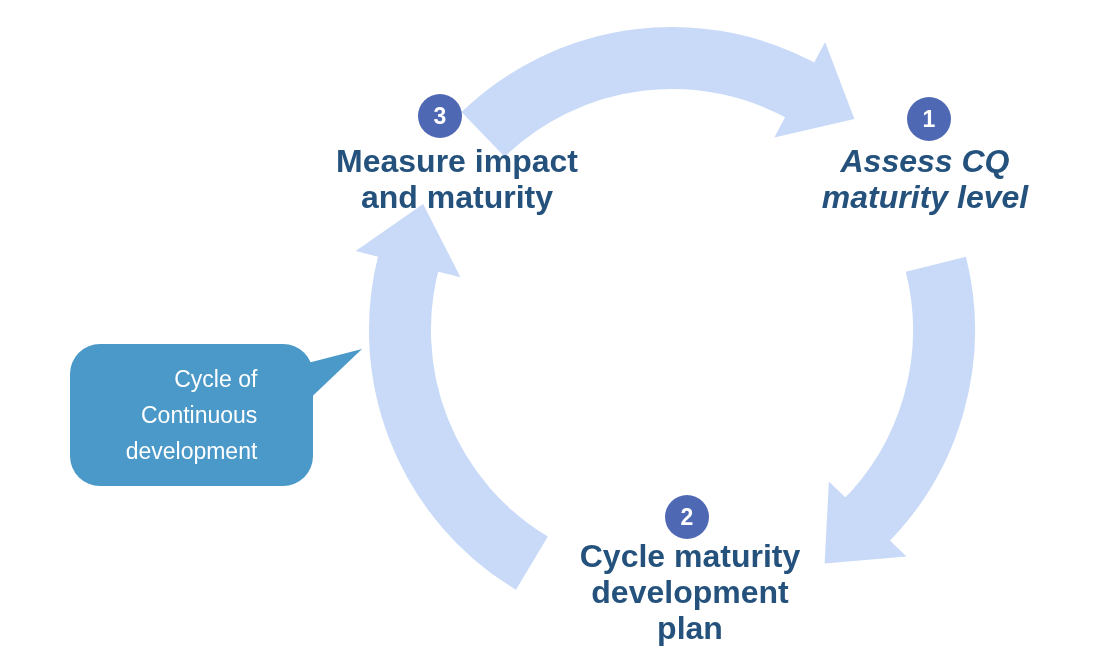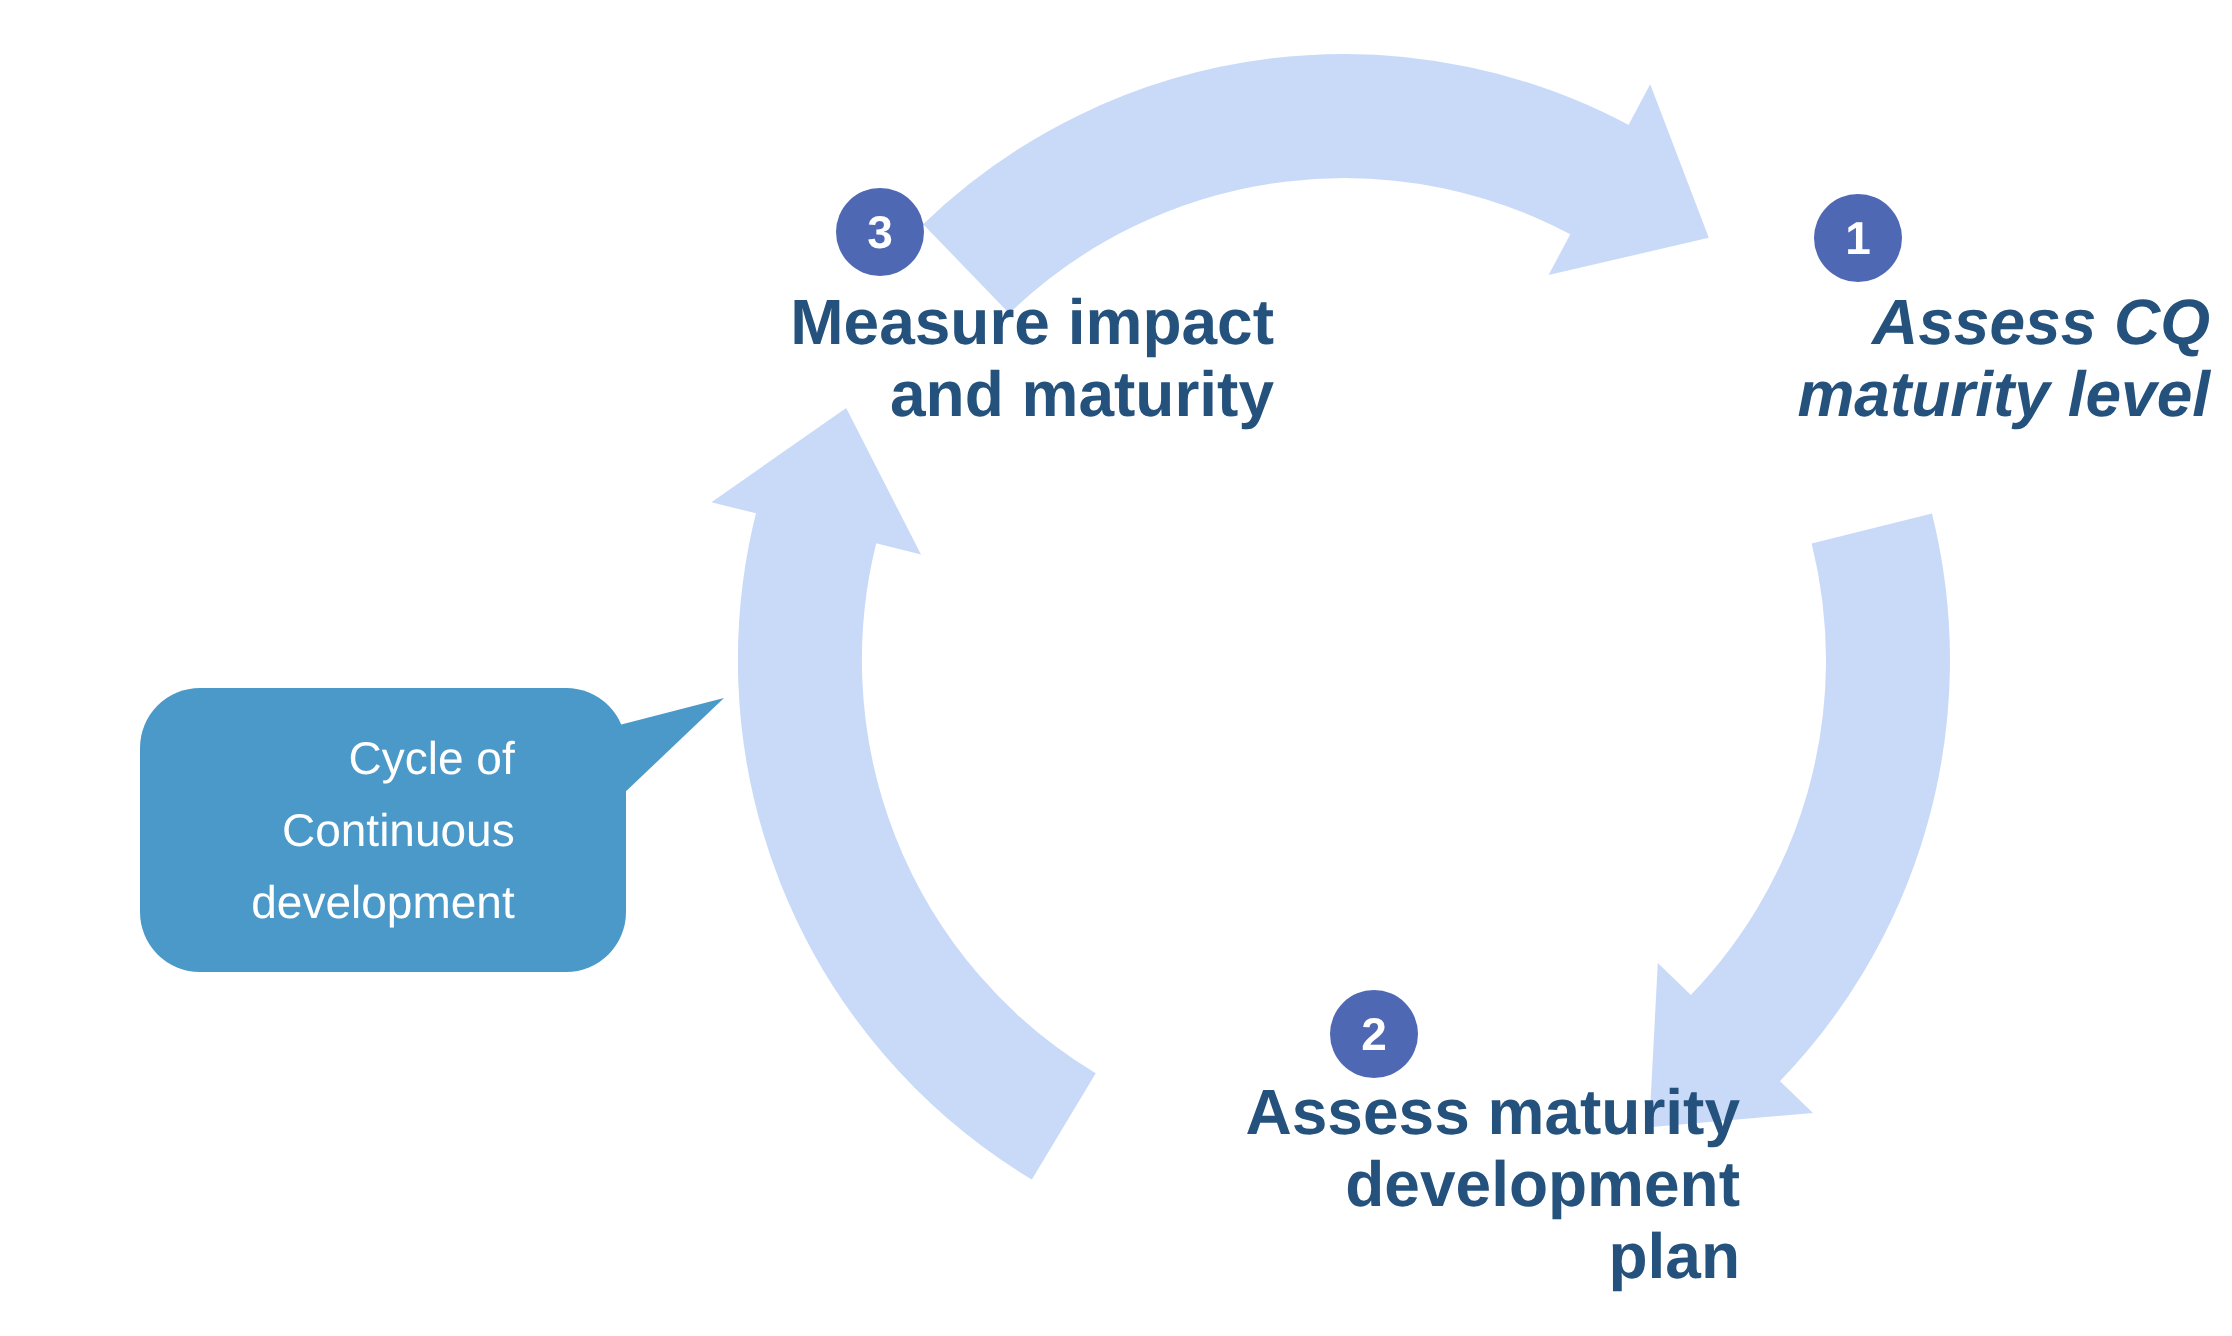--- a/index.html
+++ b/index.html
@@ -33,21 +33,21 @@
     align-items: center;
     justify-content: center;
     z-index: 3;
   }
   .badge-1 { left: 907px; top: 97px; }
   .badge-2 { left: 665px; top: 495px; }
   .badge-3 { left: 418px; top: 94px; }
   .step-label {
     position: absolute;
     width: 360px;
-    text-align: right;
+    text-align: center;
     color: #25527D;
     font-size: 32px;
     line-height: 36px;
     font-weight: 700;
     white-space: pre-line;
     z-index: 2;
   }
   .label-1 { left: 745px; top: 143px; font-style: italic; }
   .label-2 { left: 510px; top: 538px; }
   .label-3 { left: 277px; top: 143px; }
@@ -91,21 +91,21 @@
     </g>
 
     <polygon points="300,365 362,349 300,408" fill="#4A99C8"></polygon>
   </svg>
 
   <div class="badge badge-1">1</div>
   <div class="step-label label-1">Assess CQ
 maturity level</div>
 
   <div class="badge badge-2">2</div>
-  <div class="step-label label-2">Assess maturity
+  <div class="step-label label-2">Cycle maturity
 development
 plan</div>
 
   <div class="badge badge-3">3</div>
   <div class="step-label label-3">Measure impact
 and maturity</div>
 
   <div class="callout">Cycle of
 Continuous
 development</div>

